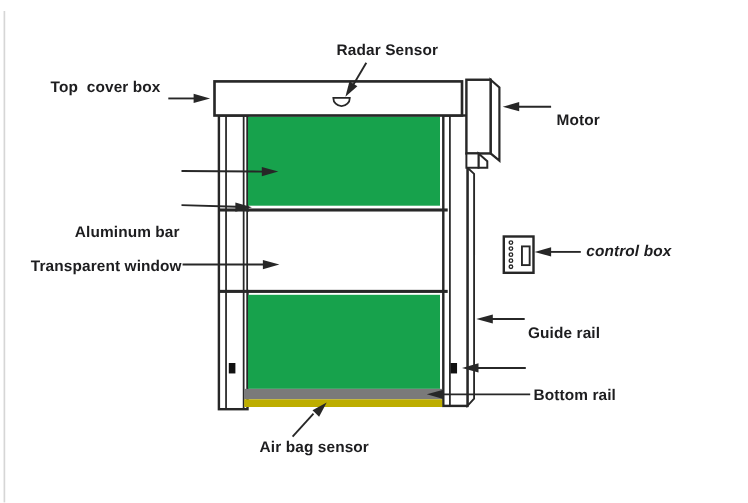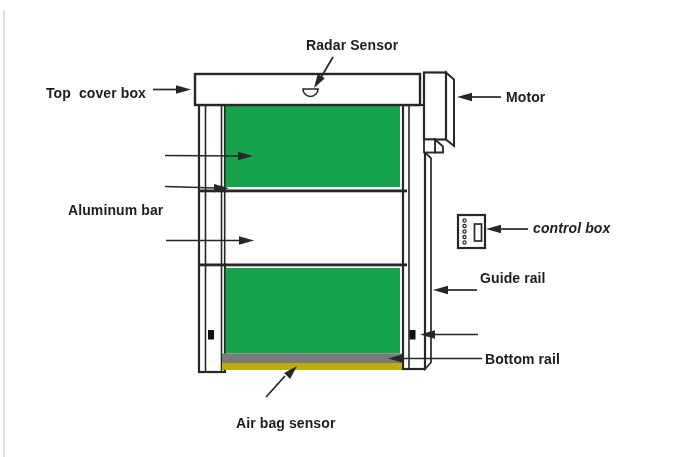--- a/index.html
+++ b/index.html
@@ -111,20 +111,21 @@
       <line x1="482" y1="358.5" x2="402" y2="358.5" class="ln" stroke-width="1.7"></line>
       <polygon points="388,358.5 403,354.3 403,362.7" class="head"></polygon>
     </g>
     <g>
       <line x1="266" y1="397" x2="285" y2="376" class="ln" stroke-width="1.7"></line>
       <polygon points="297,366 290.1,378.9 284.1,372.9" class="head"></polygon>
     </g>
   </svg>
 
   <div class="lbl" style="left:306px;top:37px;">Radar Sensor</div>
-  <div class="lbl" style="left:46px;top:85px;">Top  cover box</div>
-  <div class="lbl" style="left:506px;top:89px;">Motor</div>
+  <div class="lbl" style="left:46px;top:71px;">Top  cover box</div>
+  <div class="lbl" style="left:506px;top:101px;">Motor</div>
   <div class="lbl" style="left:68px;top:178px;margin-top:24px;">Aluminum bar</div>
+  <div class="lbl" style="left:28px;top:233px;">Transparent window</div>
   <div class="lbl" style="left:533px;top:220px;font-style:italic;">control box</div>
-  <div class="lbl" style="left:480px;top:270px;">Guide rail</div>
+  <div class="lbl" style="left:480px;top:294px;">Guide rail</div>
   <div class="lbl" style="left:485px;top:351px;">Bottom rail</div>
-  <div class="lbl" style="left:236px;top:415px;">Air bag sensor</div>
+  <div class="lbl" style="left:236px;top:398px;">Air bag sensor</div>
 </div>
 
 </body></html>

